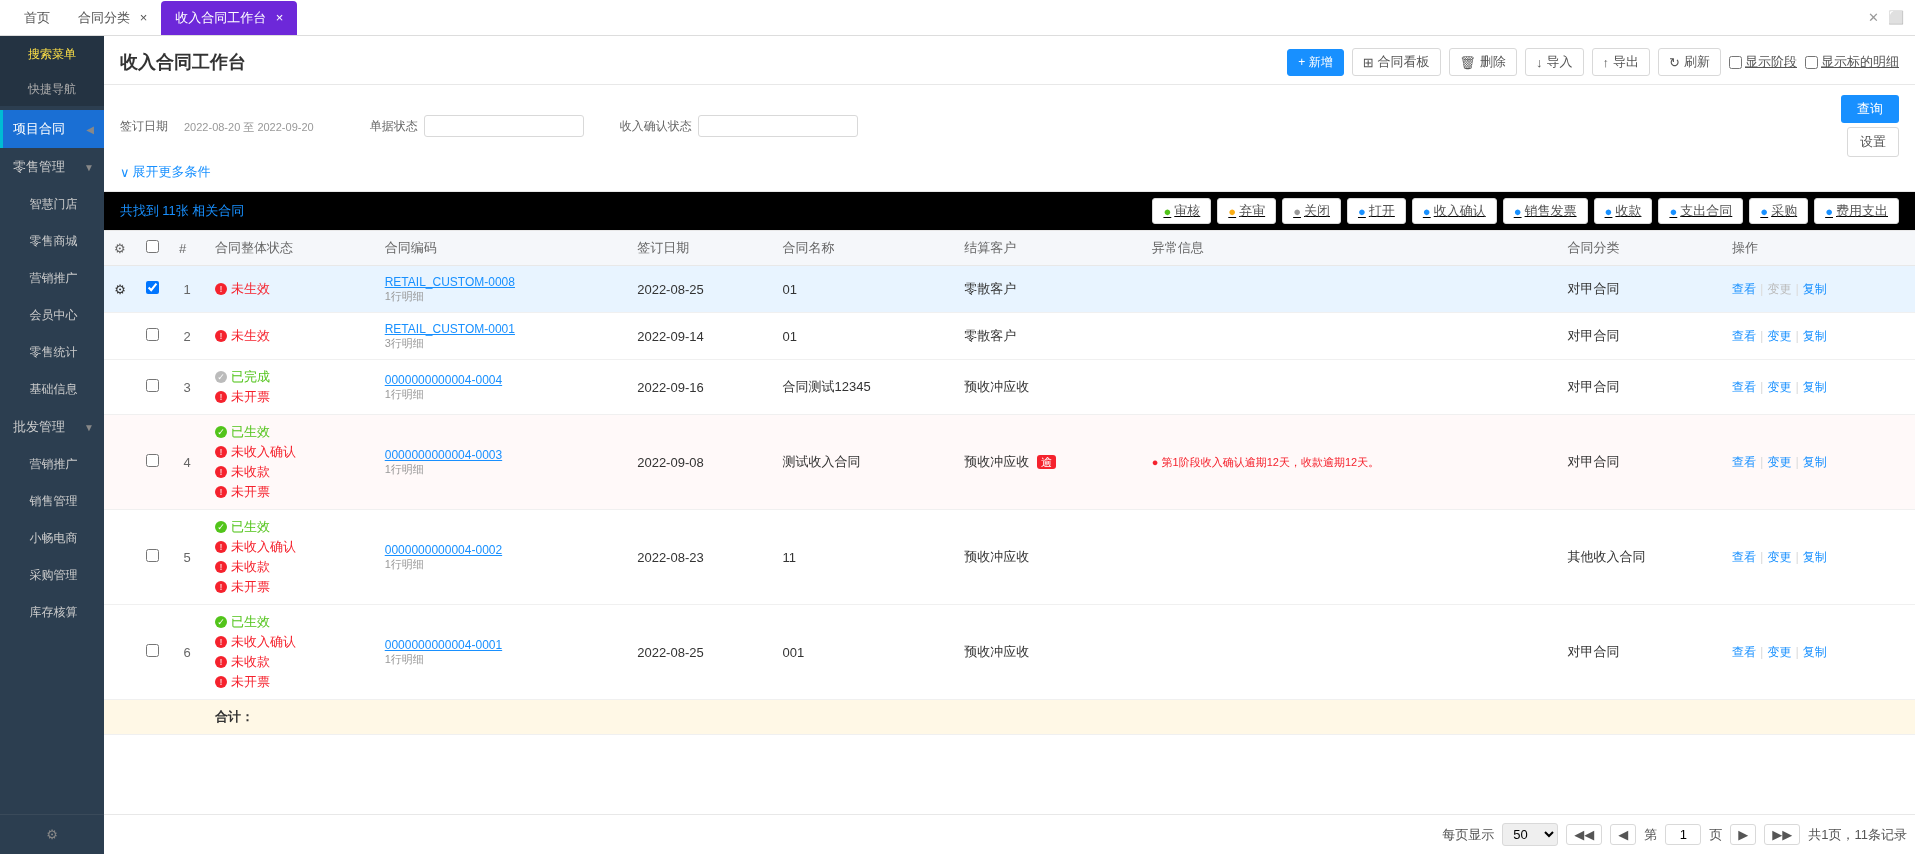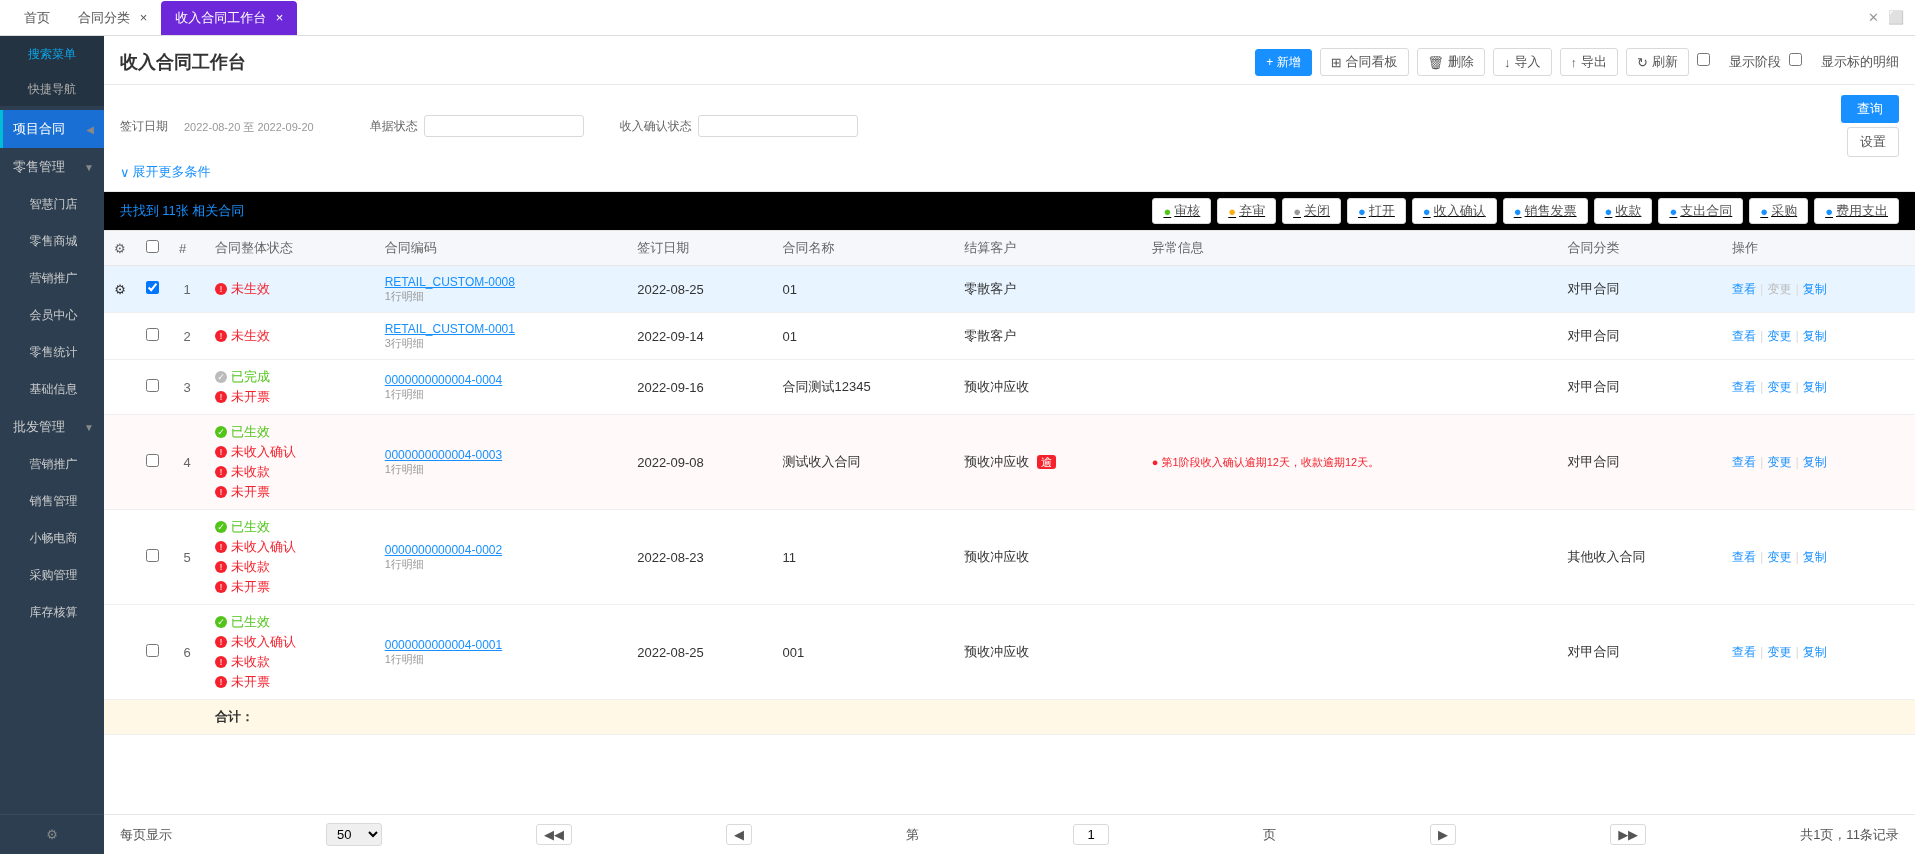--- a/index.html
+++ b/index.html
@@ -10,38 +10,38 @@
     .top-tab { padding: 8px 14px; cursor: pointer; color: #555; font-size: 13px; }
     .top-tab.active { background: #6d28d9; color: #fff; border-radius: 4px 4px 0 0; }
     .top-tab .close { margin-left: 6px; color: inherit; }
     .top-corner { margin-left: auto; display: flex; gap: 10px; color: #999; cursor: pointer; font-size: 14px; }
 
     
     .layout { display: flex; flex: 1; overflow: hidden; }
 
     
     .sidebar { width: 104px; background: #2c3e50; color: #ccc; display: flex; flex-direction: column; overflow: hidden; flex-shrink: 0; }
-    .sidebar-search { padding: 10px 20px; background: #243342; color: #0ea5e9; font-size: 12px; cursor: pointer; text-align: center; }
+    .sidebar-search { padding: 10px 20px; background: #243342; color: #fde047; font-size: 12px; cursor: pointer; text-align: center; }
     .sidebar-nav { padding: 8px; background: #243342; color: #aaa; font-size: 12px; cursor: pointer; text-align: center; margin-bottom: 4px; }
     .sidebar-item { padding: 10px 8px; text-align: center; cursor: pointer; color: #ccc; font-size: 12px; border-left: 3px solid transparent; }
     .sidebar-item.active { background: #1a6fd4; color: #fff; border-left: 3px solid #00bcd4; }
     .sidebar-item.has-arrow { display: flex; align-items: center; justify-content: space-between; padding: 10px 10px; }
     .sidebar-footer { margin-top: auto; padding: 12px; text-align: center; color: #888; cursor: pointer; border-top: 1px solid #3a4a5a; }
     .arrow-down { font-size: 10px; color: #888; }
 
     
     .content { flex: 1; display: flex; flex-direction: column; overflow: hidden; background: #f0f2f5; }
 
     
     .page-header { background: #fff; padding: 12px 16px 8px; display: flex; align-items: center; justify-content: space-between; border-bottom: 1px solid #e8e8e8; }
     .page-title { font-size: 18px; font-weight: bold; color: #333; }
     .header-actions { display: flex; align-items: center; gap: 8px; flex-wrap: wrap; }
     .btn-action { display: flex; align-items: center; gap: 4px; padding: 4px 10px; border: 1px solid #d9d9d9; background: #fff; border-radius: 3px; cursor: pointer; color: #555; font-size: 12px; }
     .btn-primary { background: #1890ff; color: #fff; border-color: #1890ff; }
-    .check-label { display: flex; align-items: flex-start; gap: 19px; font-size: 12px; color: #555; cursor: pointer; }
+    .check-label { display: flex; align-items: center; gap: 3px; font-size: 12px; color: #555; cursor: pointer; text-decoration: underline; }
 
     
     .filter-tabs { background: #fff; padding: 0 16px; display: flex; align-items: center; border-bottom: 1px solid #e8e8e8; }
     .filter-tab { padding: 10px 12px; cursor: pointer; color: #555; border-bottom: 2px solid transparent; font-size: 13px; }
     .filter-tab.active { color: #1890ff; border-bottom: 2px solid #1890ff; }
 
     
     .filter-area { background: #fff; padding: 10px 16px; border-bottom: 1px solid #e8e8e8; }
     .filter-row { display: flex; align-items: center; gap: 16px; flex-wrap: wrap; }
     .filter-label { color: #666; font-size: 12px; white-space: nowrap; }
@@ -79,21 +79,21 @@
     .link { color: #1890ff; text-decoration: underline; cursor: pointer; font-size: 12px; }
     .sub-text { color: #999; font-size: 11px; }
     .op-btns { display: flex; gap: 4px; white-space: nowrap; }
     .op-btn { color: #1890ff; cursor: pointer; font-size: 12px; }
     .op-btn.disabled { color: #bbb; cursor: default; }
     .op-sep { color: #ddd; }
     .error-msg { color: #f5222d; font-size: 11px; }
     .sum-row td { background: #fff8e6; font-weight: bold; }
 
     
-    .pagination { background: #fff; padding: 8px 16px; display: flex; align-items: center; justify-content: space-between; gap: 8px; border-top: 1px solid #e8e8e8; font-size: 12px; color: #555; }
+    .pagination { background: #fff; padding: 8px 8px; display: flex; align-items: center; justify-content: flex-end; gap: 8px; border-top: 1px solid #e8e8e8; font-size: 12px; color: #555; }
     .page-select { border: 1px solid #d9d9d9; border-radius: 3px; padding: 2px 6px; }
     .page-btn { border: 1px solid #d9d9d9; background: #fff; border-radius: 3px; padding: 2px 7px; cursor: pointer; color: #555; }
     .page-input { border: 1px solid #d9d9d9; border-radius: 3px; padding: 2px 6px; width: 36px; text-align: center; }
     .status-col { display: flex; flex-direction: column; gap: 2px; }
 
     
     .table-wrap::-webkit-scrollbar { height: 6px; width: 6px; }
     .table-wrap::-webkit-scrollbar-thumb { background: #ccc; border-radius: 3px; }
   </style>
 </head>

